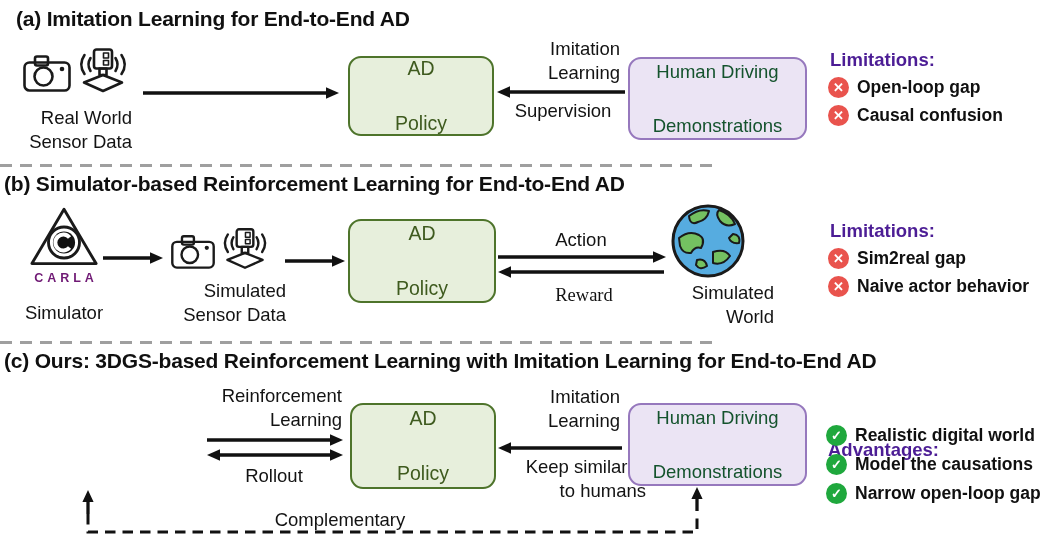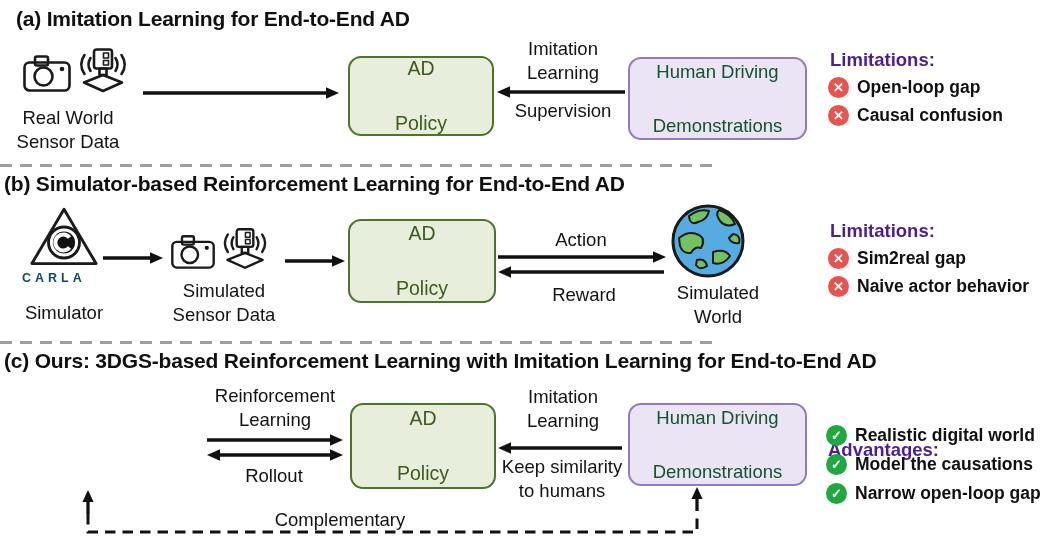--- a/index.html
+++ b/index.html
@@ -6,38 +6,38 @@
   #fig{position:relative;width:1064px;height:554px;background:#ffffff;
        font-family:"Liberation Sans",sans-serif;color:#111;overflow:hidden;}
   .sec-title{position:absolute;font-weight:700;font-size:21px;white-space:nowrap;letter-spacing:-0.2px;color:#101010;}
   .box{position:absolute;display:flex;flex-direction:column;align-items:center;justify-content:center;
        text-align:center;border-radius:13px;font-size:19.5px;line-height:1.38;gap:28px;}
   .box .ln{display:block;}
   .box-green{background:#e7efdc;border:2.6px solid #4e742b;color:#3e5a1e;}
   .box-purple{background:#ebe4f4;border:2.6px solid #9678bd;color:#14532d;}
   .box-blue{background:#c5ddf1;border:3.2px solid #1f3a62;color:#2c628f;}
   .lbl{position:absolute;font-size:18.5px;line-height:1.3;text-align:center;color:#131313;}
-  .lbl .ln{display:block;}
+  .lbl .ln{display:block;text-align:right;}
   .feat-head{position:absolute;font-size:18.5px;font-weight:700;white-space:nowrap;color:#4c1d95;}
   .feat-item{position:absolute;display:flex;align-items:center;gap:8px;font-size:17.5px;font-weight:700;
              white-space:nowrap;color:#101010;}
   .dot{width:21px;height:21px;border-radius:50%;color:#fff;display:flex;align-items:center;
        justify-content:center;font-size:13px;line-height:1;flex:none;font-weight:700;}
   .dot-red{background:#e9534d;}
   .dot-green{background:#1fa83d;}
   .divider{position:absolute;height:3px;
            background:repeating-linear-gradient(90deg,#9f9f9f 0 12px,transparent 12px 20px);}
   svg.abs{position:absolute;overflow:visible;}
   .s{fill:none;stroke:#1a1a1a;stroke-width:2.6;stroke-linejoin:round;stroke-linecap:round;}
   .sthin{fill:none;stroke:#1a1a1a;stroke-width:1.6;stroke-linejoin:round;}
   .arrow line{stroke:#111;stroke-width:3.3;}
   .arrow polygon{fill:#111;}
   .dashpath{fill:none;stroke:#111;stroke-width:3;stroke-dasharray:10.5 7;}
   .carla-text{position:absolute;font-size:12.5px;font-weight:700;letter-spacing:4px;
-              white-space:nowrap;color:#0c4a6e;}
+              text-align:center;white-space:nowrap;color:#701a75;}
 </style>
 </head>
 <body>
 
 <div id="fig">
 
   <div class="sec-title" style="left:16px;top:7px;">(a) Imitation Learning for End-to-End AD</div>
 
   <svg class="abs" style="left:22px;top:53px;" width="50" height="40" viewBox="0 0 50 40">
     <rect class="s" x="2.5" y="9.5" width="45" height="28" rx="5"></rect>
@@ -153,21 +153,21 @@
 
   <div class="lbl" style="left:525px;top:228px;width:112px;">Action</div>
   <svg class="abs arrow" style="left:497px;top:250px;" width="170" height="14">
     <line x1="1" y1="7" x2="157" y2="7"></line>
       <polygon points="169,7 156,1.2 156,12.8"></polygon>
   </svg>
   <svg class="abs arrow" style="left:497px;top:265px;" width="168" height="14">
     <line x1="13" y1="7" x2="167" y2="7"></line>
       <polygon points="1,7 14,1.2 14,12.8"></polygon>
   </svg>
-  <div class="lbl" style="left:525px;top:283px;width:118px;">Reward</div>
+  <div class="lbl" style="left:525px;top:283px;width:118px;font-family:Liberation Serif, serif;">Reward</div>
 
   <svg class="abs" style="left:669px;top:202px;" width="78" height="78" viewBox="0 0 78 78">
     <circle cx="39" cy="39" r="35" fill="#56ace0" stroke="#1a1a1a" stroke-width="3"></circle>
     <g fill="#74c161" stroke="#1a1a1a" stroke-width="2" stroke-linejoin="round">
       <path d="M20 14 Q30 6 40 9 Q38 18 29 20 Q21 24 20 14 Z"></path>
       <path d="M50 8 Q62 12 66 22 Q57 26 51 19 Q46 12 50 8 Z"></path>
       <path d="M64 32 Q72 33 70 41 Q62 42 60 36 Z"></path>
       <path d="M10 36 Q20 28 30 33 Q37 37 32 46 Q26 44 22 51 Q14 52 11 44 Z"></path>
       <path d="M44 50 Q56 46 61 54 Q54 64 44 61 Z"></path>
       <path d="M28 58 Q36 56 38 64 Q31 69 27 63 Z"></path>

